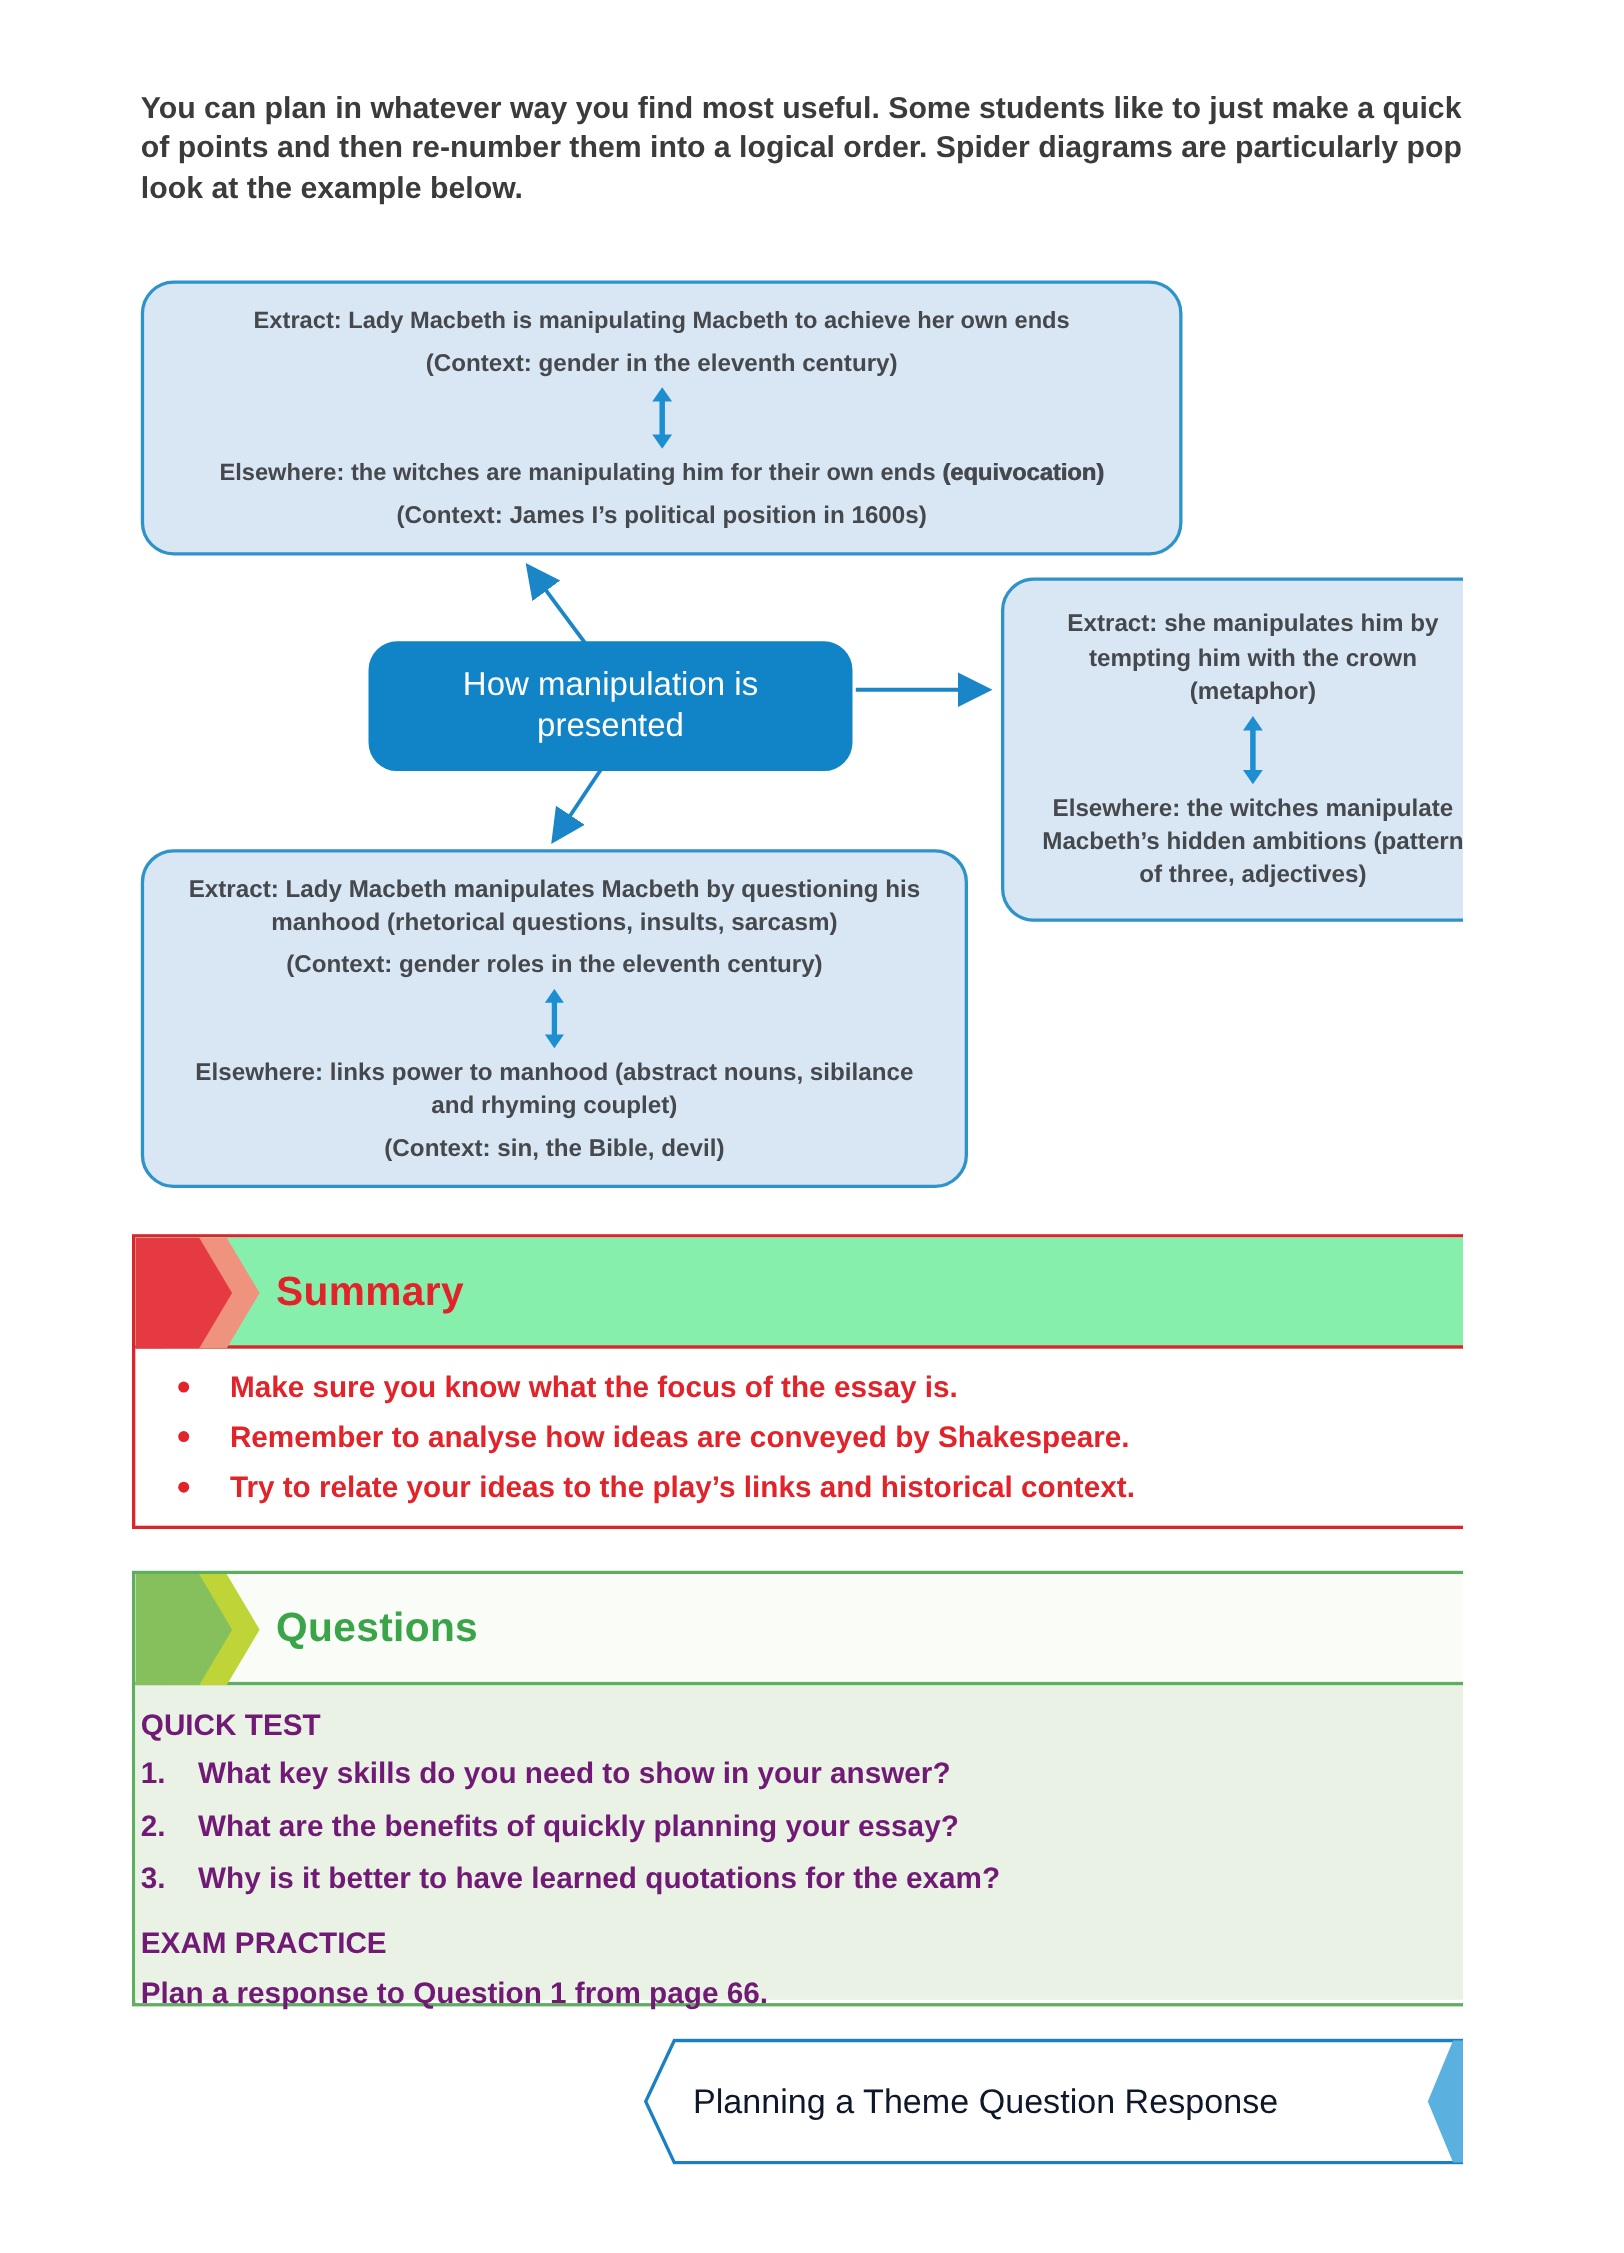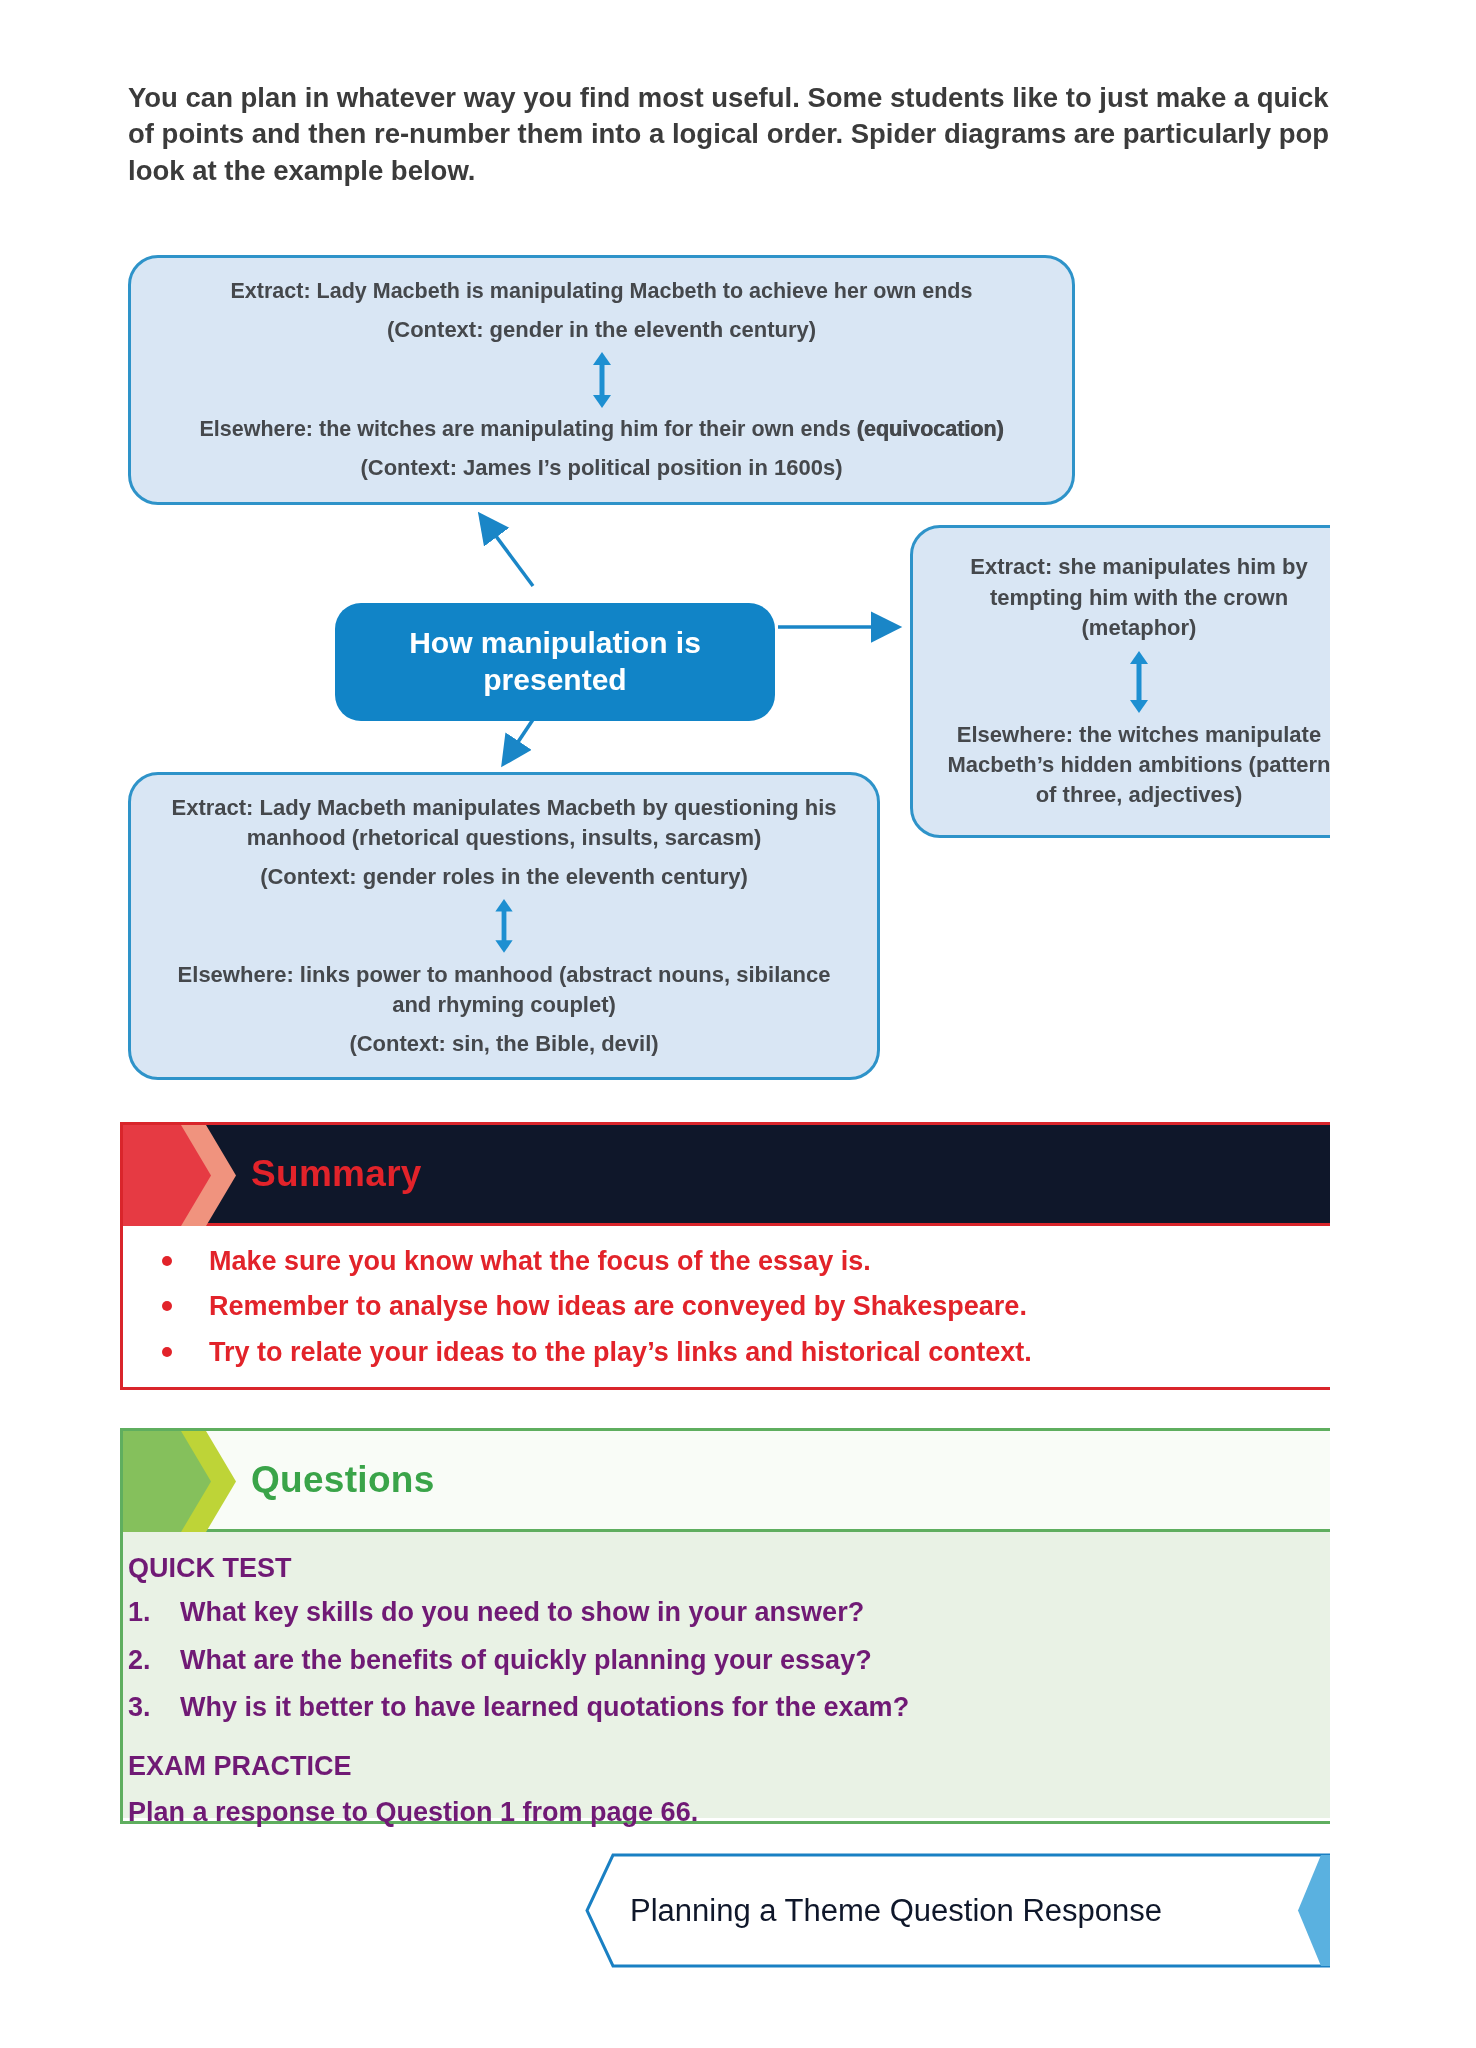--- a/index.html
+++ b/index.html
@@ -47,39 +47,38 @@
   .box-top    { left: 128px; top: 255px; width: 947px; height: 250px; }
   .box-right  { left: 910px; top: 525px; width: 458px; height: 313px; padding-left: 28px; padding-right: 28px; }
   .box-bottom { left: 128px; top: 772px; width: 752px; height: 308px; }
 
   .center-node {
     position: absolute; z-index: 3;
     left: 335px; top: 583px; width: 440px; height: 118px;
     background: #1184c7; border-radius: 26px;
     display: flex; align-items: center; justify-content: center;
     text-align: center; color: #ffffff;
-    font-size: 30px; font-weight: 700; line-height: 1.22;
+    font-size: 30px; font-weight: 400; line-height: 1.22;
     padding: 0 30px;
-    margin-top: 20px;
   }
 
   
   .panel {
     position: absolute; left: 120px; width: 1256px;
     border: 3px solid; background: #fff;
   }
   .panel header {
     position: relative; height: 101px;
     display: flex; align-items: center;
   }
   .panel header h2 { margin: 0 0 0 128px; font-size: 37px; font-weight: 700; letter-spacing: 0.3px; }
   .chevron { position: absolute; left: 0; top: 0; }
 
   .panel-red { top: 1122px; height: 268px; border-color: #d9252b; }
-  .panel-red header { border-bottom: 3px solid #d9252b; background: #0f172a; }
+  .panel-red header { border-bottom: 3px solid #d9252b; background: #86efac; }
   .panel-red header h2 { color: #e2232a; }
   .panel-red .pbody { padding: 19px 20px 0 0; }
   .panel-red ul { list-style: none; margin: 0; padding: 0; }
   .panel-red li {
     display: flex; align-items: flex-start;
     margin-bottom: 13px; font-size: 27px; line-height: 1.2;
     color: #e2232a; font-weight: 700;
   }
   .dot { flex: 0 0 auto; width: 10px; height: 10px; border-radius: 50%; background: #e2232a; margin: 11px 37px 0 39px; }
 

